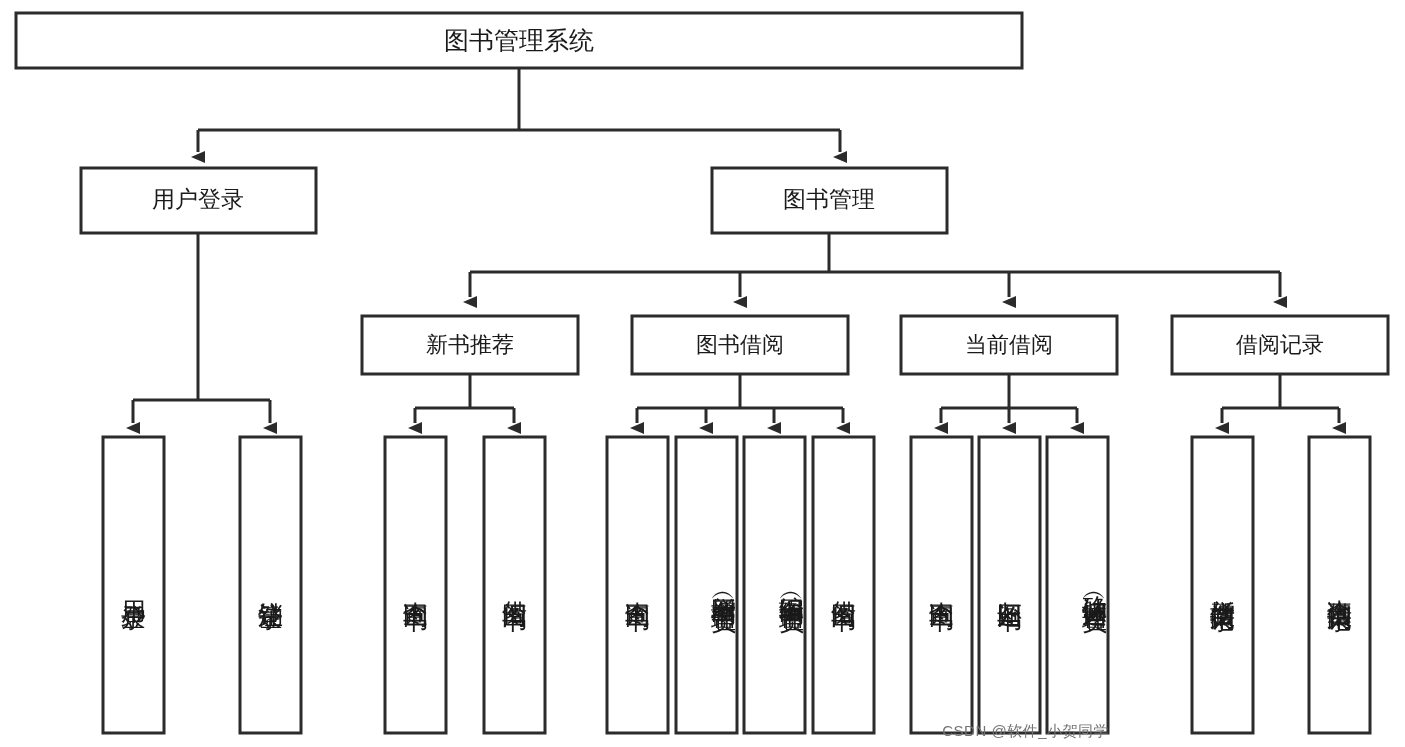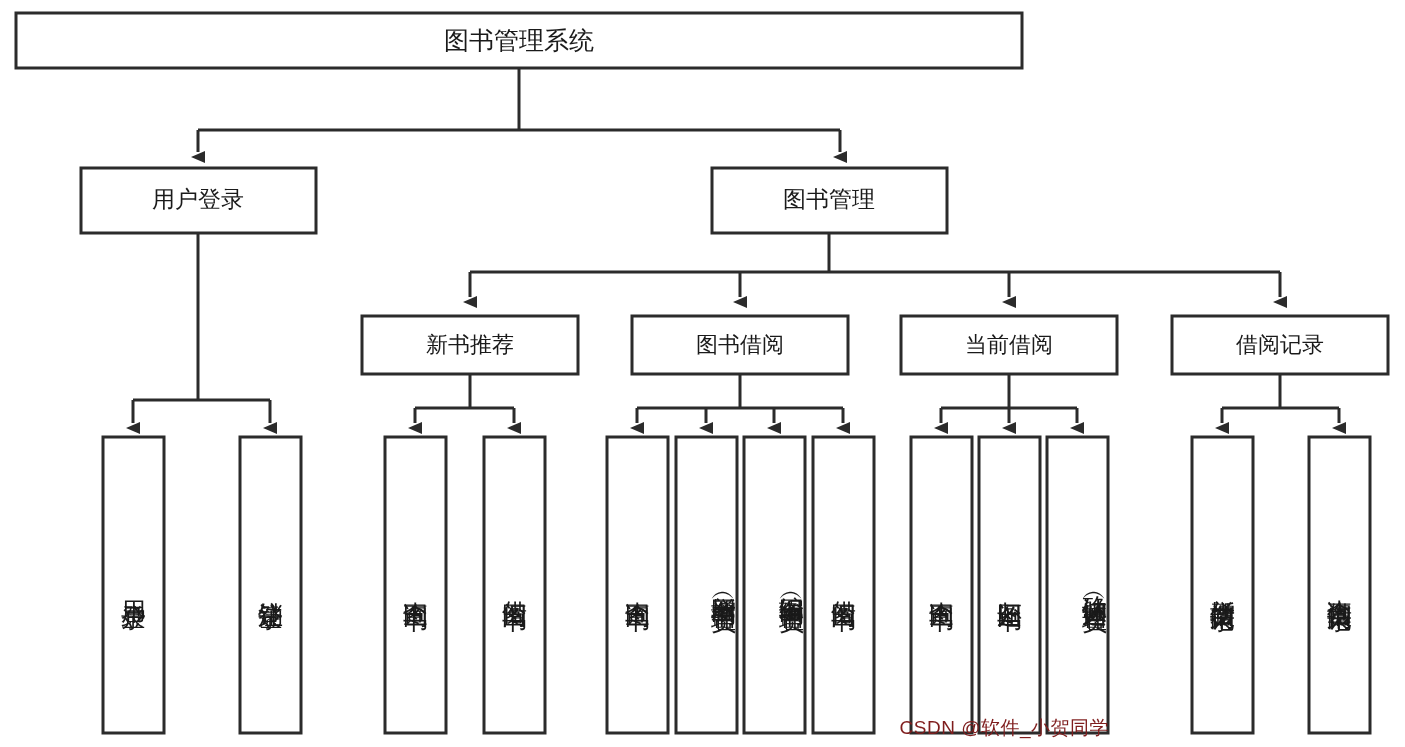--- a/index.html
+++ b/index.html
@@ -27,21 +27,21 @@
     font-family:"Liberation Sans","DejaVu Sans",sans-serif;
     font-size:25px;color:#1a1a1a;
     line-height:1.08;
     letter-spacing:2px;
     white-space:nowrap;
     pointer-events:none;
   }
   .watermark{
     position:absolute;right:8px;bottom:6px;
     font-family:"Liberation Sans","DejaVu Sans",sans-serif;
-    font-size:19px;color:#7f1d1d;letter-spacing:.5px;
+    font-size:15px;color:#737373;letter-spacing:.5px;
     user-select:none;
   }
 </style>
 </head>
 <body>
 
 <div id="diagram-root">
 
   <svg id="flow" viewBox="0 0 1405 747">
     <defs>

